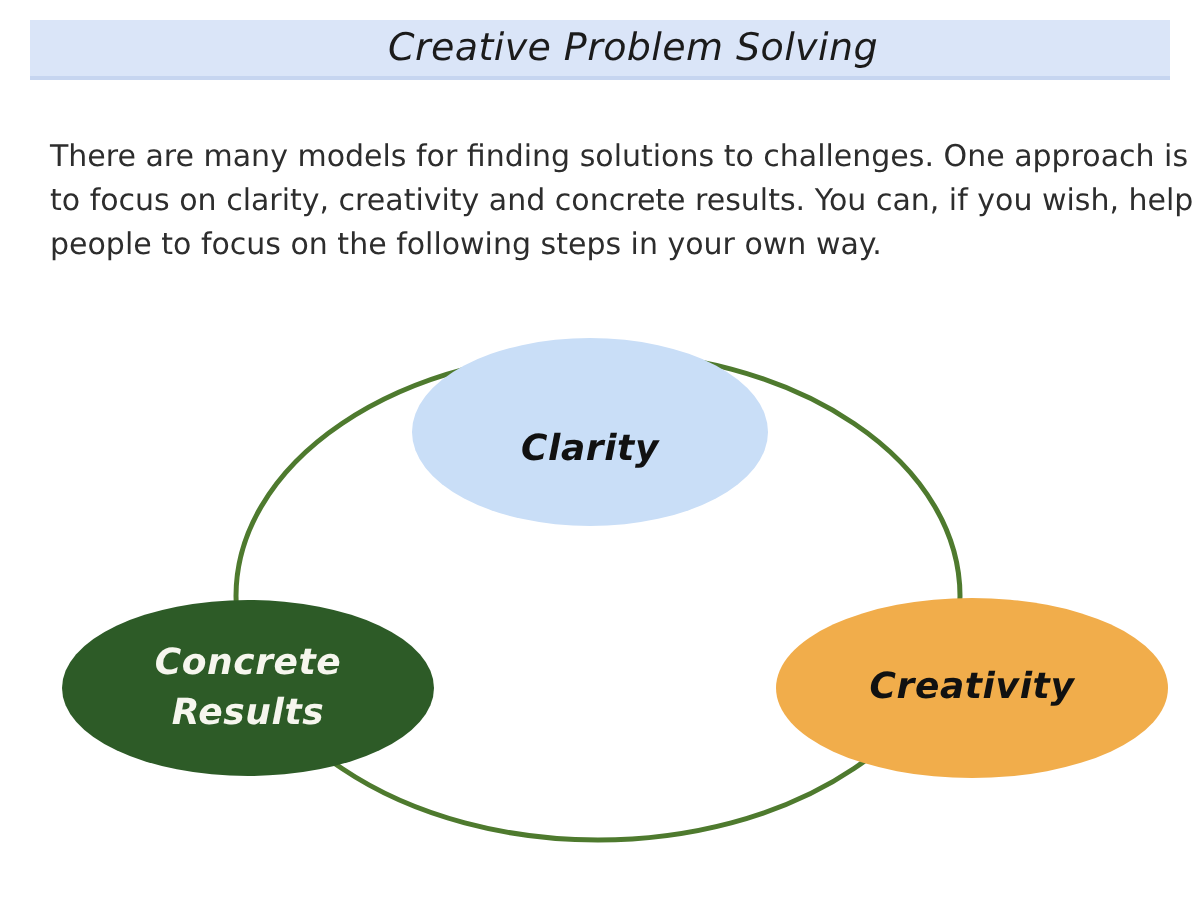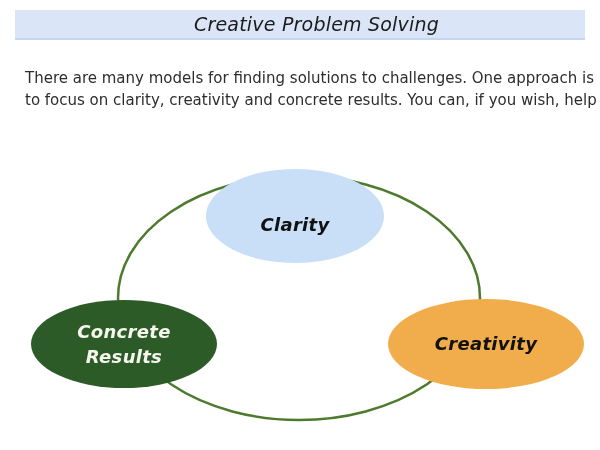--- a/index.html
+++ b/index.html
@@ -83,20 +83,21 @@
 
 <div class="page">
 
   <div class="title-band">
     <span class="title-text">Creative Problem Solving</span>
   </div>
 
   <div class="intro">
     <div class="line">There are many models for finding solutions to challenges. One approach is</div>
     <div class="line">to focus on clarity, creativity and concrete results. You can, if you wish, help</div>
+    <div class="line">people to focus on the following steps in your own way.</div>
   </div>
 
   <svg class="diagram-svg" viewBox="0 0 600 450">
     <ellipse cx="299" cy="298" rx="181" ry="122" fill="none" stroke-width="2.5" stroke="#4e7a2e"></ellipse>
     <ellipse cx="295" cy="216" rx="89" ry="47" fill="#c9def7"></ellipse>
     <ellipse cx="124" cy="344" rx="93" ry="44" fill="#2d5b27"></ellipse>
     <ellipse cx="486" cy="344" rx="98" ry="45" fill="#f1ad4b"></ellipse>
   </svg>
 
   <div class="node-label label-clarity">Clarity</div>

